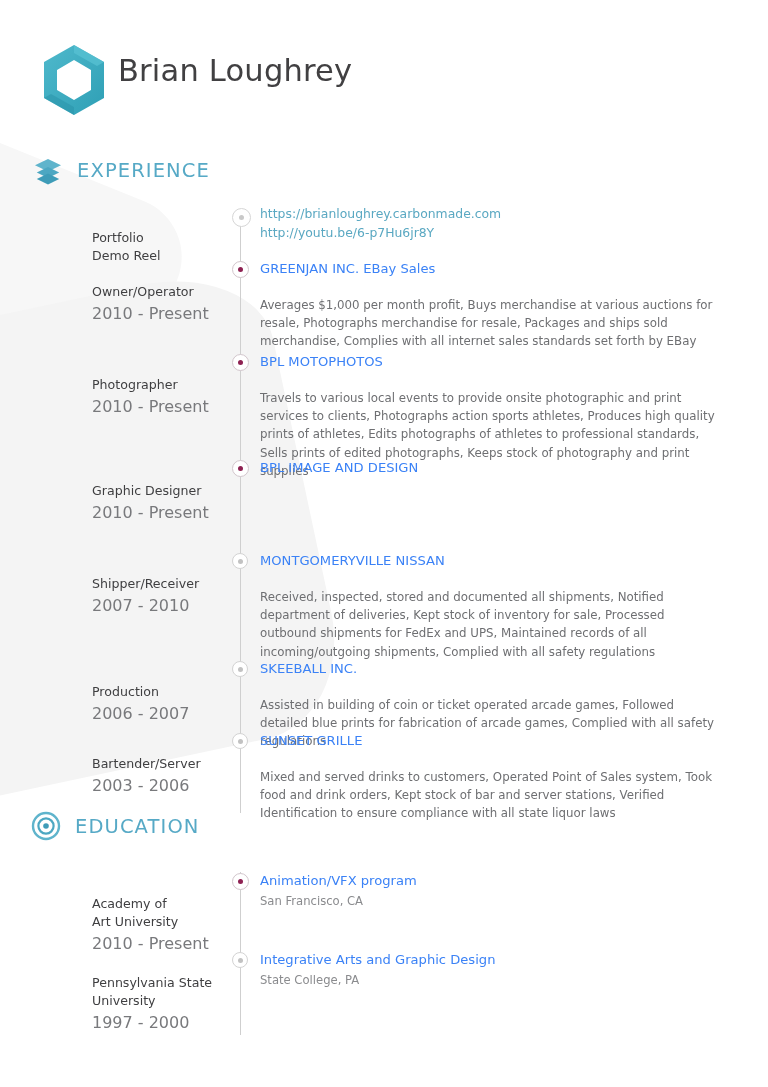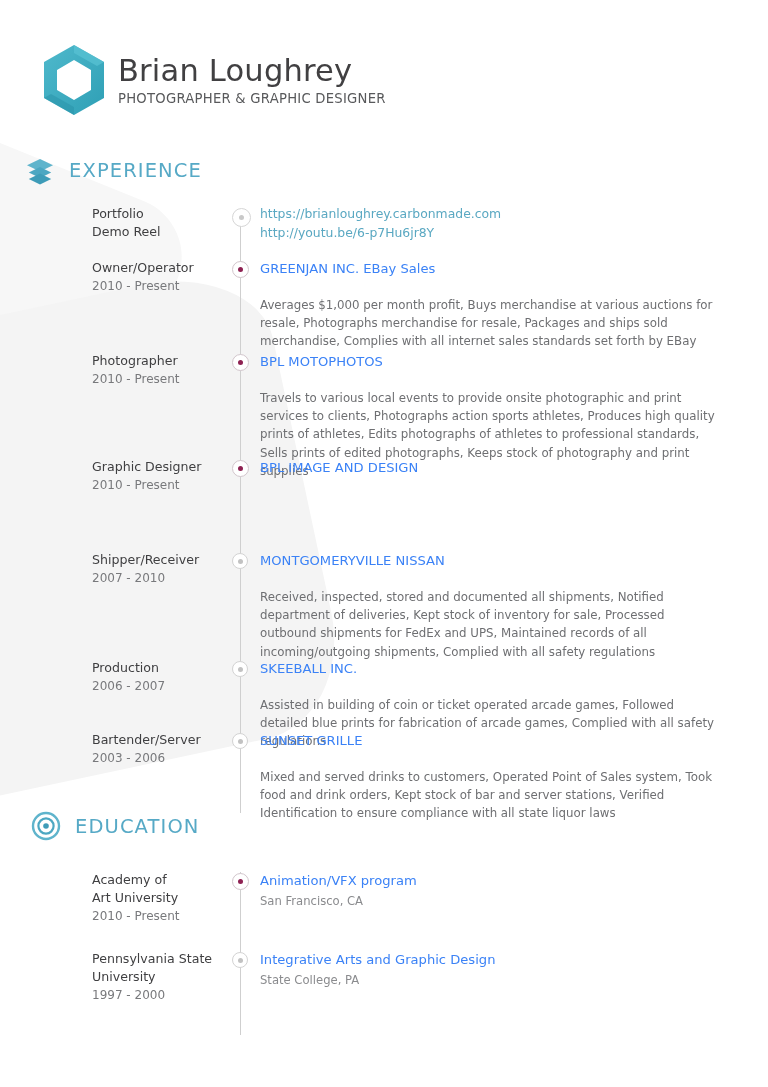--- a/index.html
+++ b/index.html
@@ -94,21 +94,21 @@
     flex: 0 0 30px;
     display: block;
   }
   .section-title {
     font-size: 19.5px;
     letter-spacing: 1.1px;
     color: #56a9c6;
     font-weight: 400;
     white-space: nowrap;
   }
-  #experience-head { left: 25px; top: 155px; }
+  #experience-head { left: 33px; top: 155px; }
   #education-head  { left: 31px; top: 811px; }
 
   
   .timeline-line {
     position: absolute;
     left: 240px;
     width: 1px;
     background: #cfcfcf;
     z-index: 1;
   }
@@ -120,29 +120,30 @@
     position: absolute;
     left: 0;
     width: 768px;
     z-index: 2;
   }
   .entry-left {
     position: absolute;
     left: 92px;
     width: 138px;
     text-align: left;
+    margin-top: 24px;
   }
   .entry-role {
     font-size: 12.6px;
     color: #3f3f41;
     line-height: 1.42;
     font-weight: 400;
   }
   .entry-dates {
-    font-size: 12px;
+    font-size: 16px;
     color: #78797c;
     line-height: 1.45;
     margin-top: 1px;
   }
   .entry-dot {
     position: absolute;
     left: 232px;
     width: 17px;
     height: 17px;
     border-radius: 50%;
@@ -214,21 +215,20 @@
           </linearGradient>
         </defs>
         <path d="M38 4 L68 21 L68 57 L38 74 L8 57 L8 21 Z
                  M38 19 L55 29 L55 49 L38 59 L21 49 L21 29 Z" fill="url(#hexg)" fill-rule="evenodd"></path>
         <path d="M38 4 L68 21 L61 25 L38 12 Z" fill="#58C2D3" opacity="0.75"></path>
         <path d="M8 57 L38 74 L38 66 L15 53 Z" fill="#2A93A9" opacity="0.55"></path>
       </svg>
     </div>
     <div class="name-block">
       <div class="full-name">Brian Loughrey</div>
-      <div class="job-title">PHOTOGRAPHER &amp; GRAPHIC DESIGNER</div>
     </div>
   </div>
 
   <div class="section-head" id="experience-head">
     <span class="section-icon">
       <svg width="30" height="30" viewBox="0 0 30 30">
         <path d="M15 4 L28 10.3 L15 16.6 L2 10.3 Z" fill="#5FB4CC"></path>
         <path d="M15 12.1 L26.2 17.5 L15 22.9 L3.8 17.5 Z" fill="#4CA7C2"></path>
         <path d="M15 18.6 L26.2 24 L15 29.4 L3.8 24 Z" fill="#3E9CB8"></path>
       </svg>

